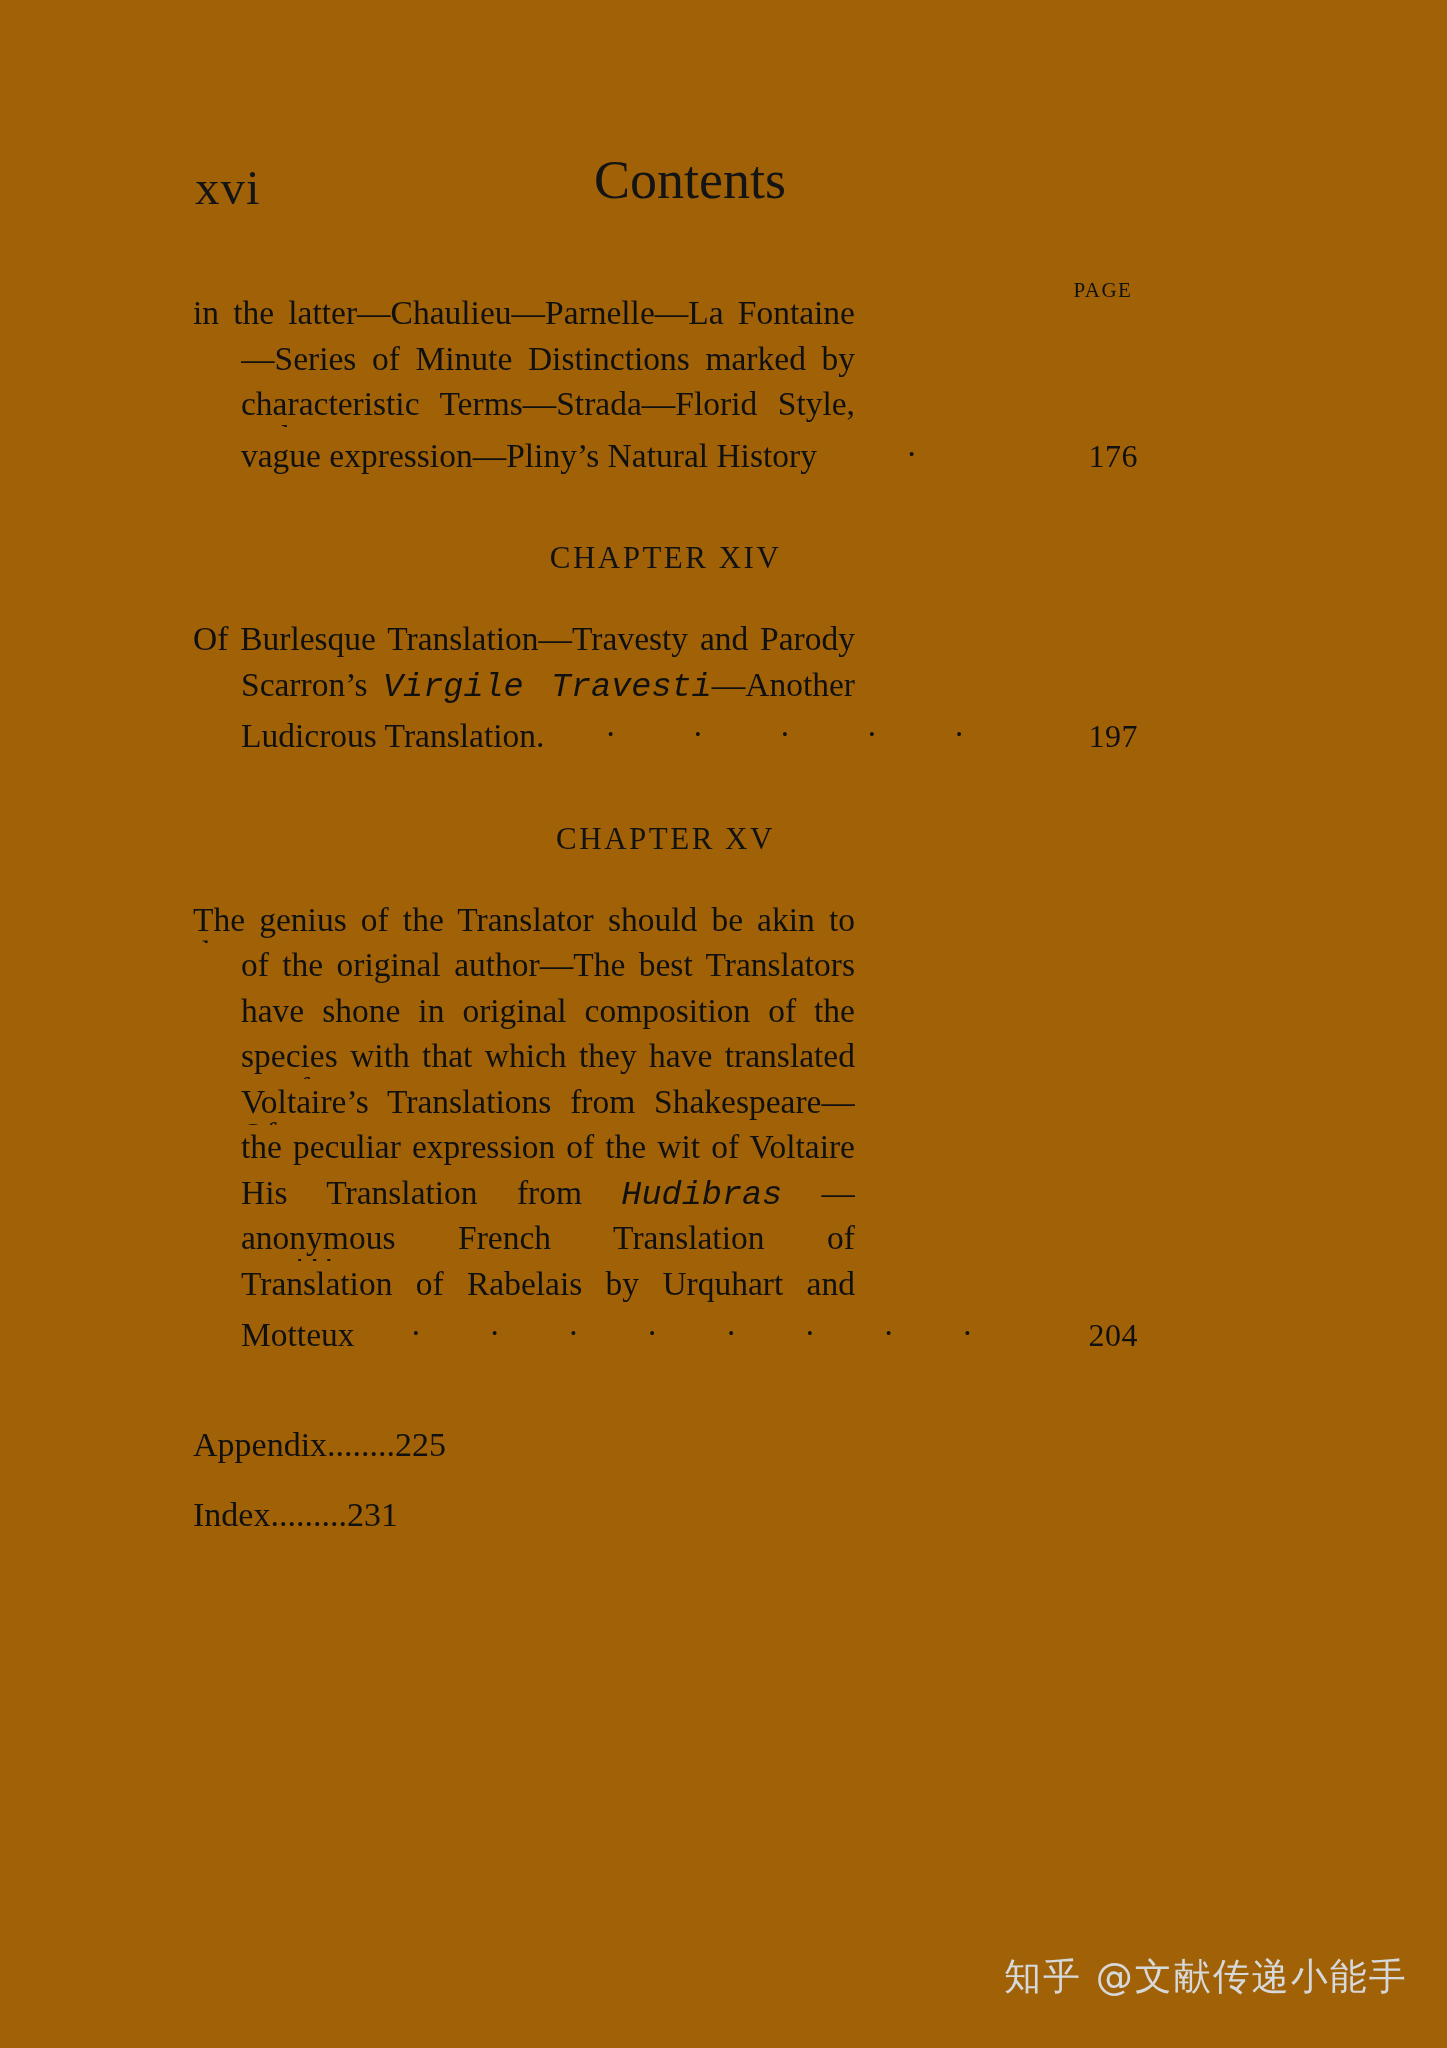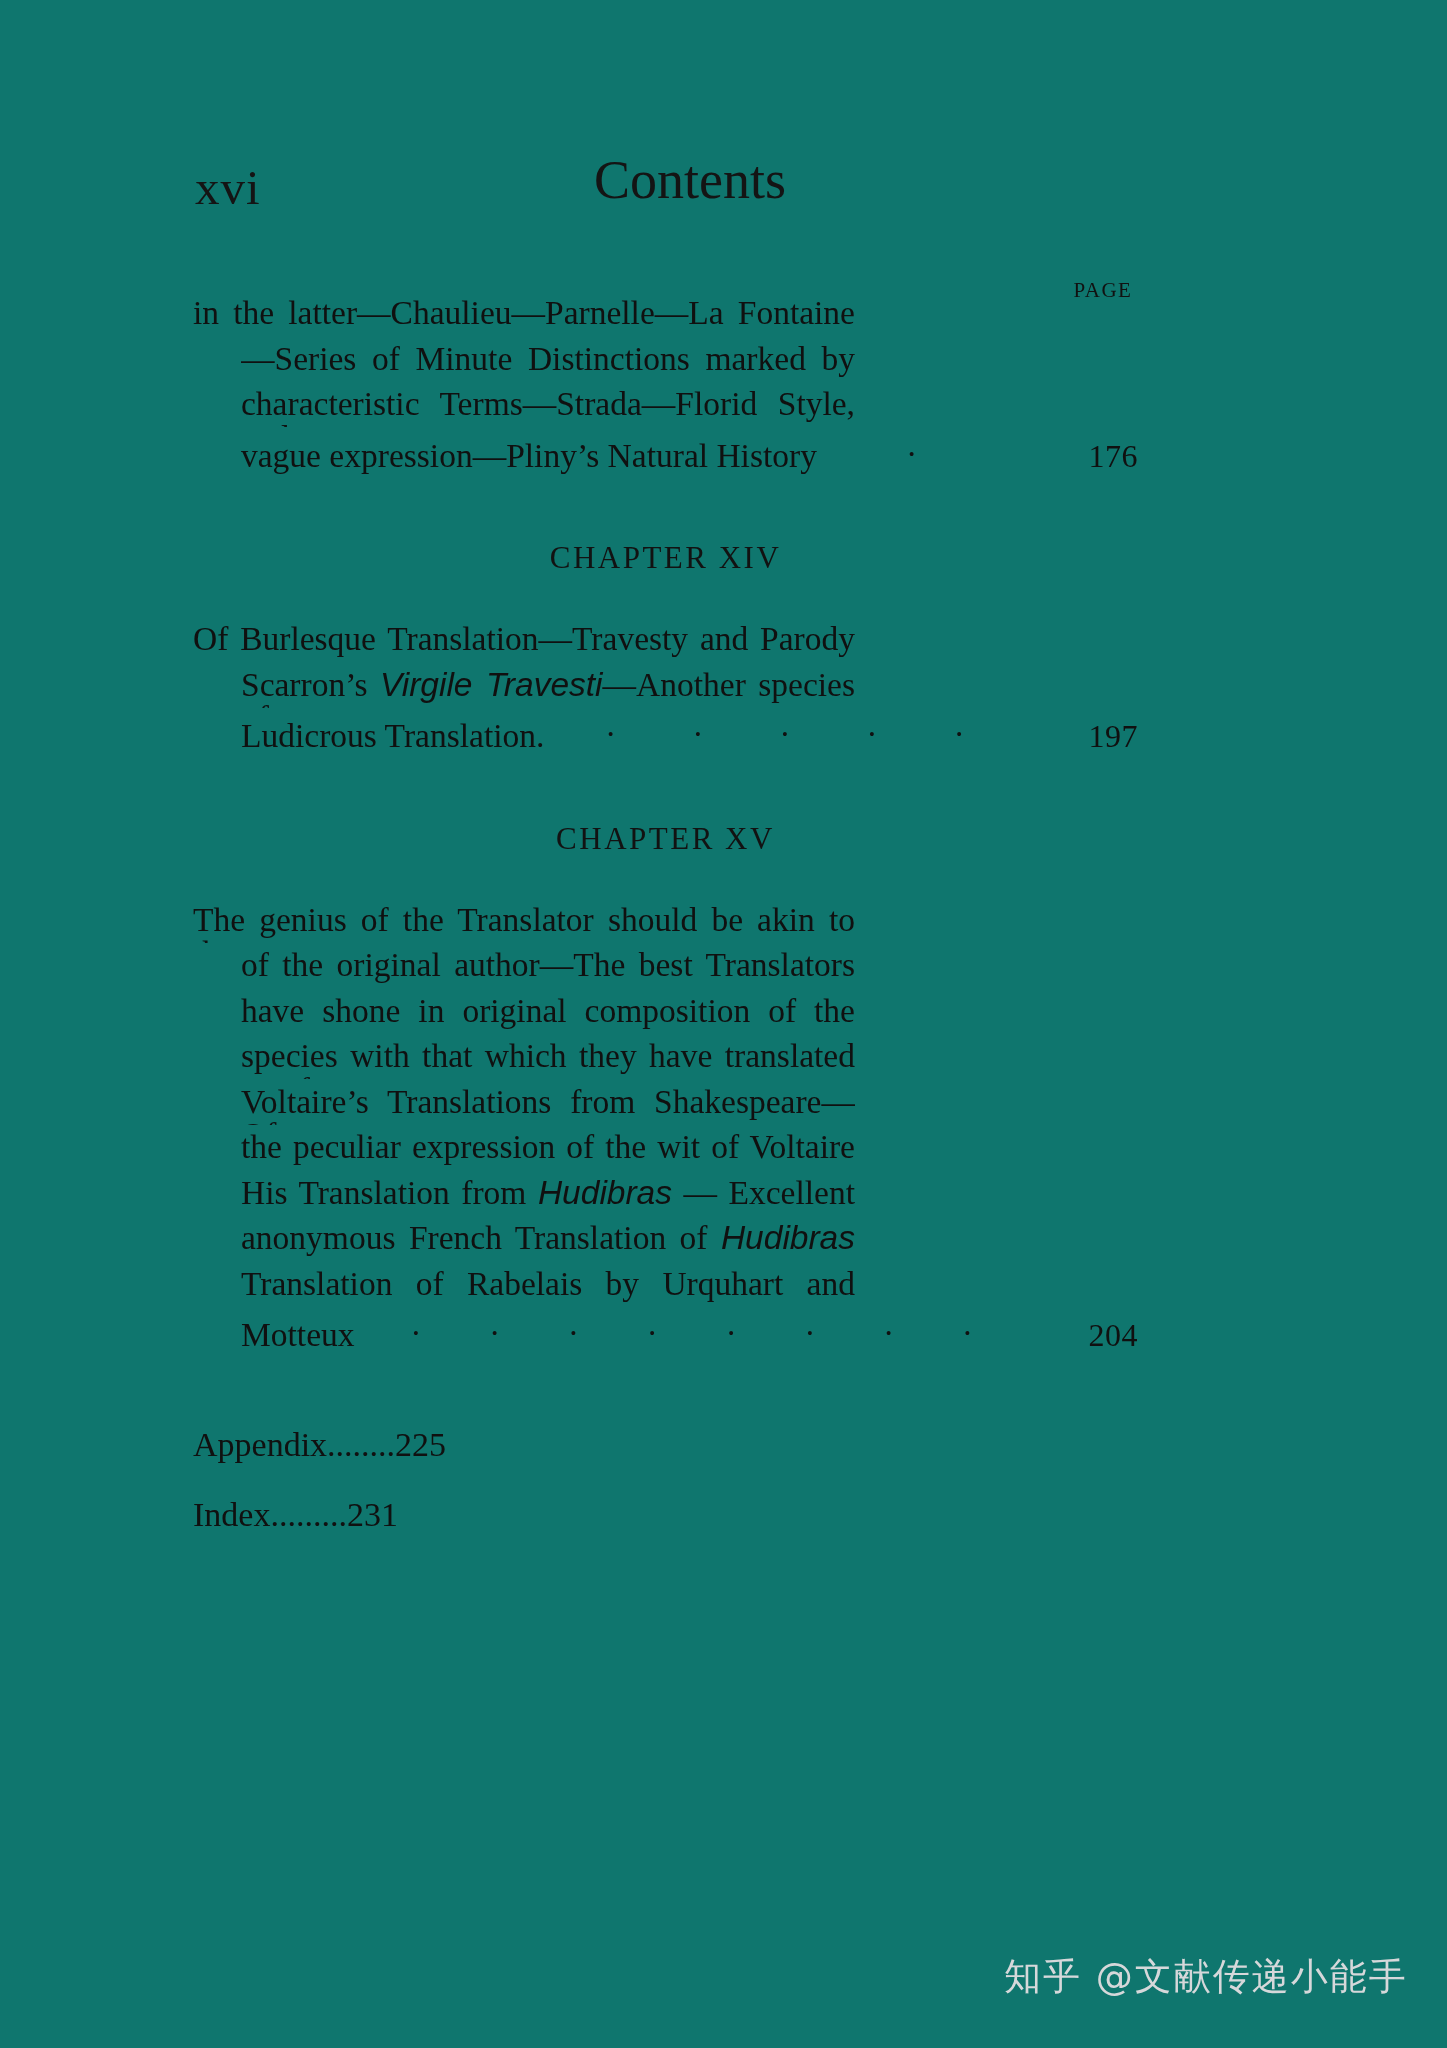--- a/index.html
+++ b/index.html
@@ -12,21 +12,21 @@
     height: 2048px;
     position: relative;
     font-family: "Liberation Serif", "DejaVu Serif", serif;
     color: #111111;
     overflow: hidden;
   }
 
   .page {
     position: absolute;
     inset: 0;
-    background: #0f766e;
+    background: #a16207;
   }
 
   
   .running-head {
     position: absolute;
     top: 155px;
     left: 180px;
     width: 1090px;
     height: 70px;
   }
@@ -134,21 +134,21 @@
     width: 92px;
     text-align: right;
     font-size: 32px;
     letter-spacing: 0.5px;
     color: #101010;
     flex: 0 0 auto;
   }
 
   em.ital {
     font-style: italic;
-    font-family: Liberation Sans, sans-serif;
+    font-family: Liberation Mono, monospace;
   }
   .gap-md { height: 46px; }
   .gap-lg { height: 62px; }
 
   
   .tail-line {
     display: flex;
     align-items: baseline;
     font-size: 34px;
     line-height: 1;

